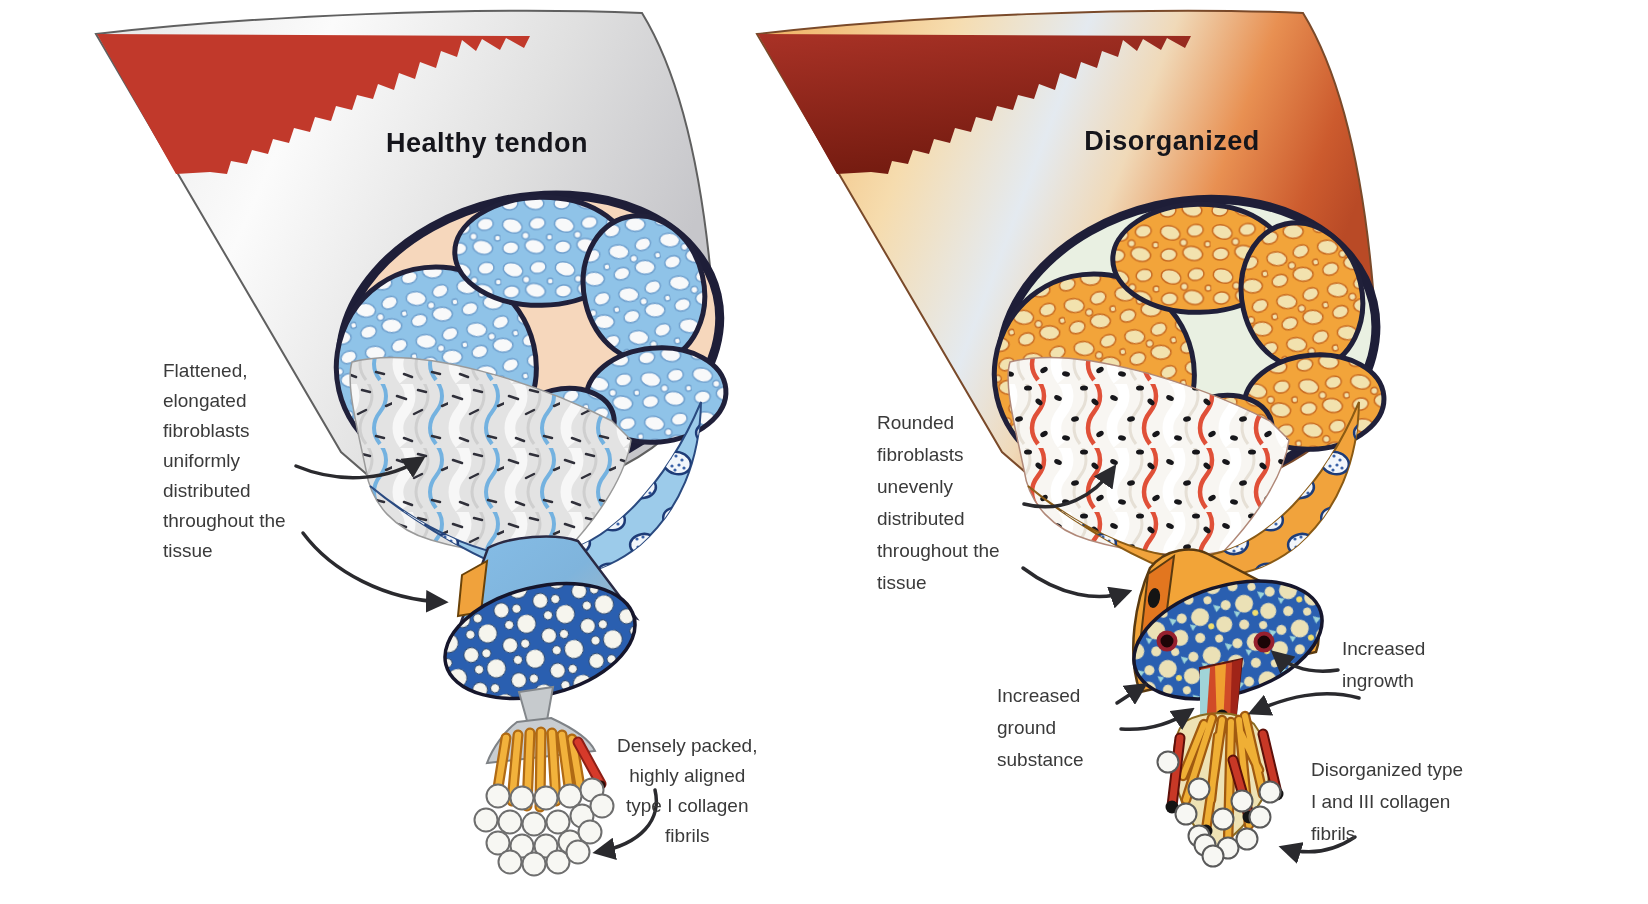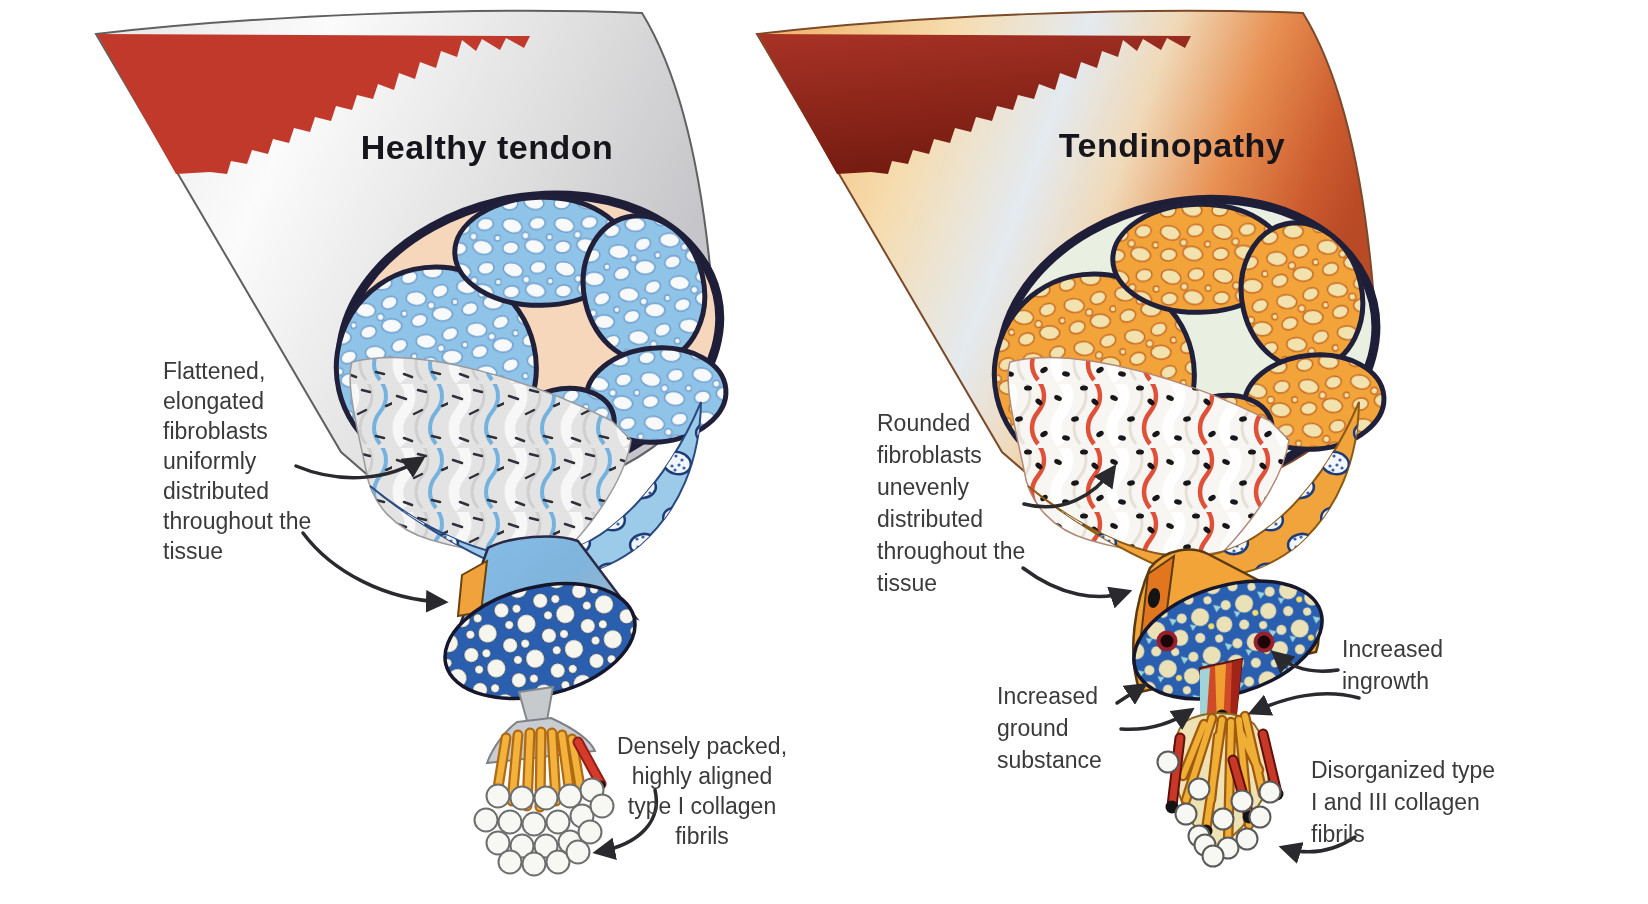--- a/index.html
+++ b/index.html
@@ -1,21 +1,21 @@
 <!DOCTYPE html>
 <html><head>
 <meta charset="utf-8">
 <style>
   html,body{margin:0;padding:0;background:#ffffff;}
   #stage{position:relative;width:1648px;height:904px;background:#ffffff;overflow:hidden;
          font-family:"Liberation Sans", sans-serif;}
   #art{position:absolute;left:0;top:0;}
-  .ttl{position:absolute;font-size:34px;font-weight:bold;color:#15151b;width:330px;
+  .ttl{position:absolute;font-size:27px;font-weight:bold;color:#15151b;width:330px;
        text-align:center;letter-spacing:.5px;}
-  .lbl{position:absolute;font-size:23px;line-height:30px;color:#3a3a3a;white-space:pre-line;}
+  .lbl{position:absolute;font-size:19px;line-height:30px;color:#3a3a3a;white-space:pre-line;}
   .lbl.rt{line-height:32px;}
   .t-left{left:322px;top:128px;}
   .t-right{left:1007px;top:126px;}
   .l1{left:163px;top:356px;}
   .l2{left:617px;top:731px;text-align:center;}
   .r1{left:877px;top:407px;}
   .r2{left:1342px;top:633px;}
   .r3{left:997px;top:680px;}
   .r4{left:1311px;top:728px;margin-top:26px;}
 </style>
@@ -298,21 +298,21 @@
     <path d="M 1023,568 C 1060,596 1098,602 1127,592" marker-end="url(#ah)"></path>
     <path d="M 1338,670 C 1311,674 1291,668 1275,654" marker-end="url(#ah)"></path>
     <path d="M 1117,703 L 1143,686" marker-end="url(#ah)"></path>
     <path d="M 1121,729 C 1150,731 1172,723 1190,711" marker-end="url(#ah)"></path>
     <path d="M 1359,698 C 1322,688 1287,697 1253,712" marker-end="url(#ah)"></path>
     <path d="M 1355,837 C 1331,853 1307,855 1284,848" marker-end="url(#ah)"></path>
   </g>
 </svg>
 
 <div class="ttl t-left">Healthy tendon</div>
-<div class="ttl t-right">Tendinopathy</div>
+<div class="ttl t-right">Disorganized</div>
 
 <div class="lbl l1">Flattened,
 elongated
 fibroblasts
 uniformly
 distributed
 throughout the
 tissue</div>
 <div class="lbl l2">Densely packed,
 highly aligned

